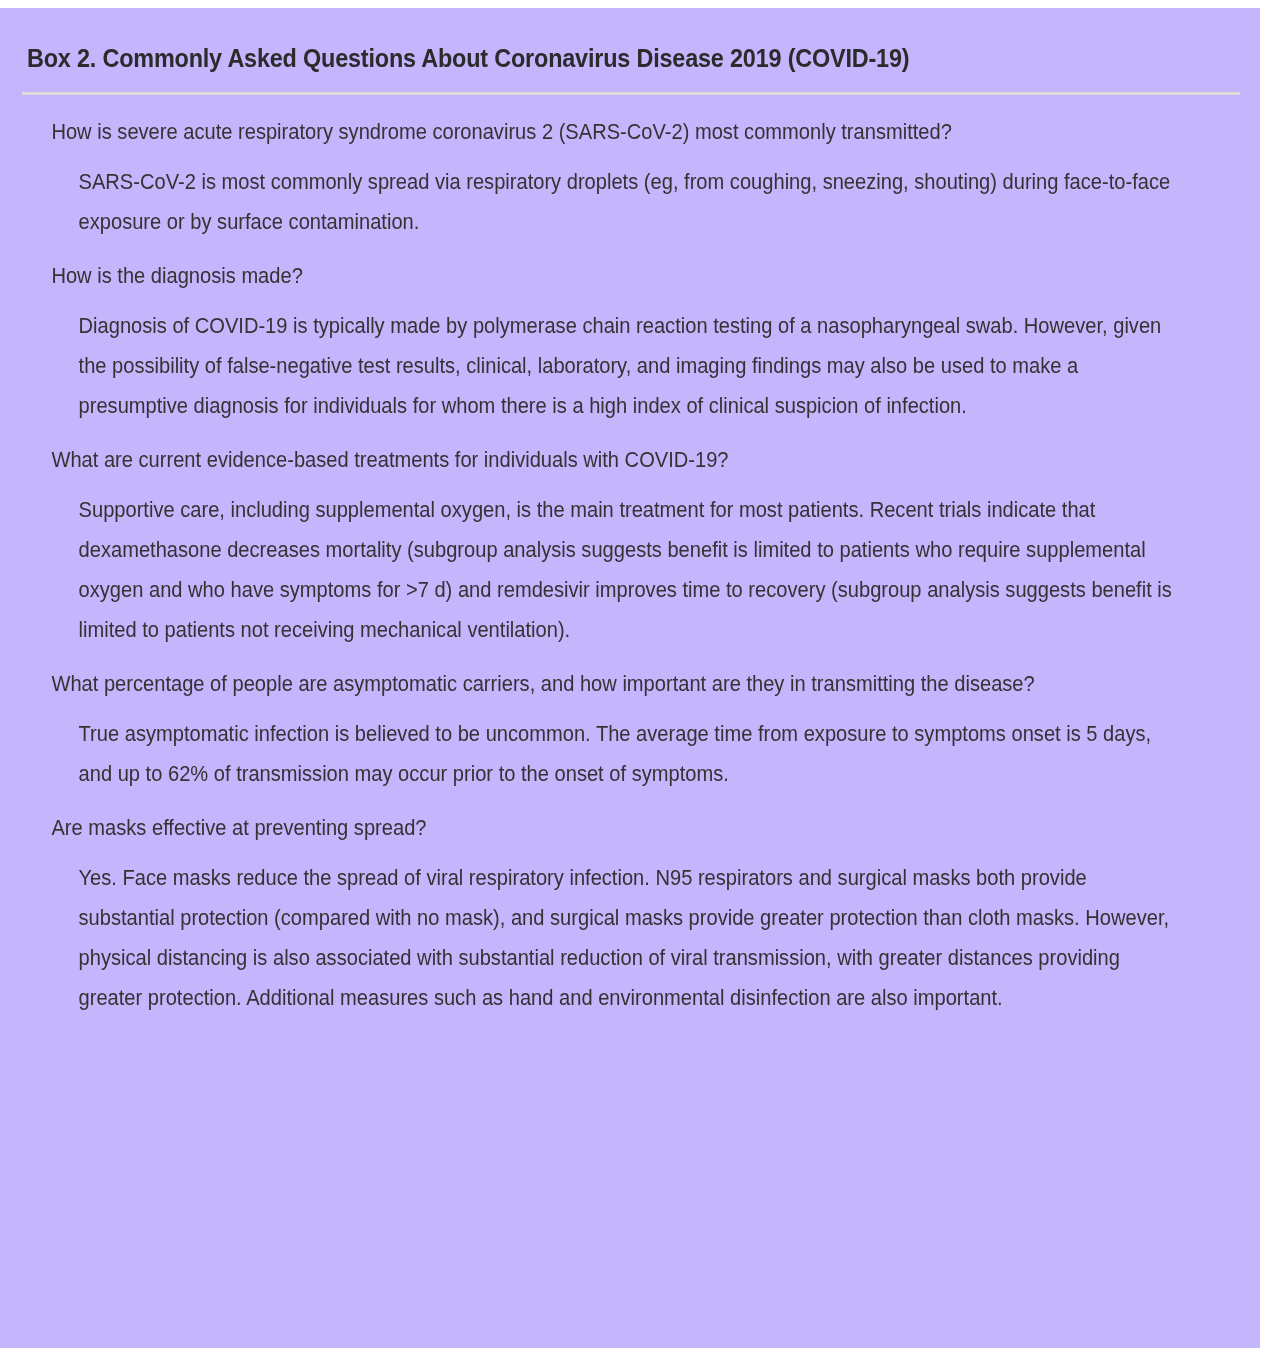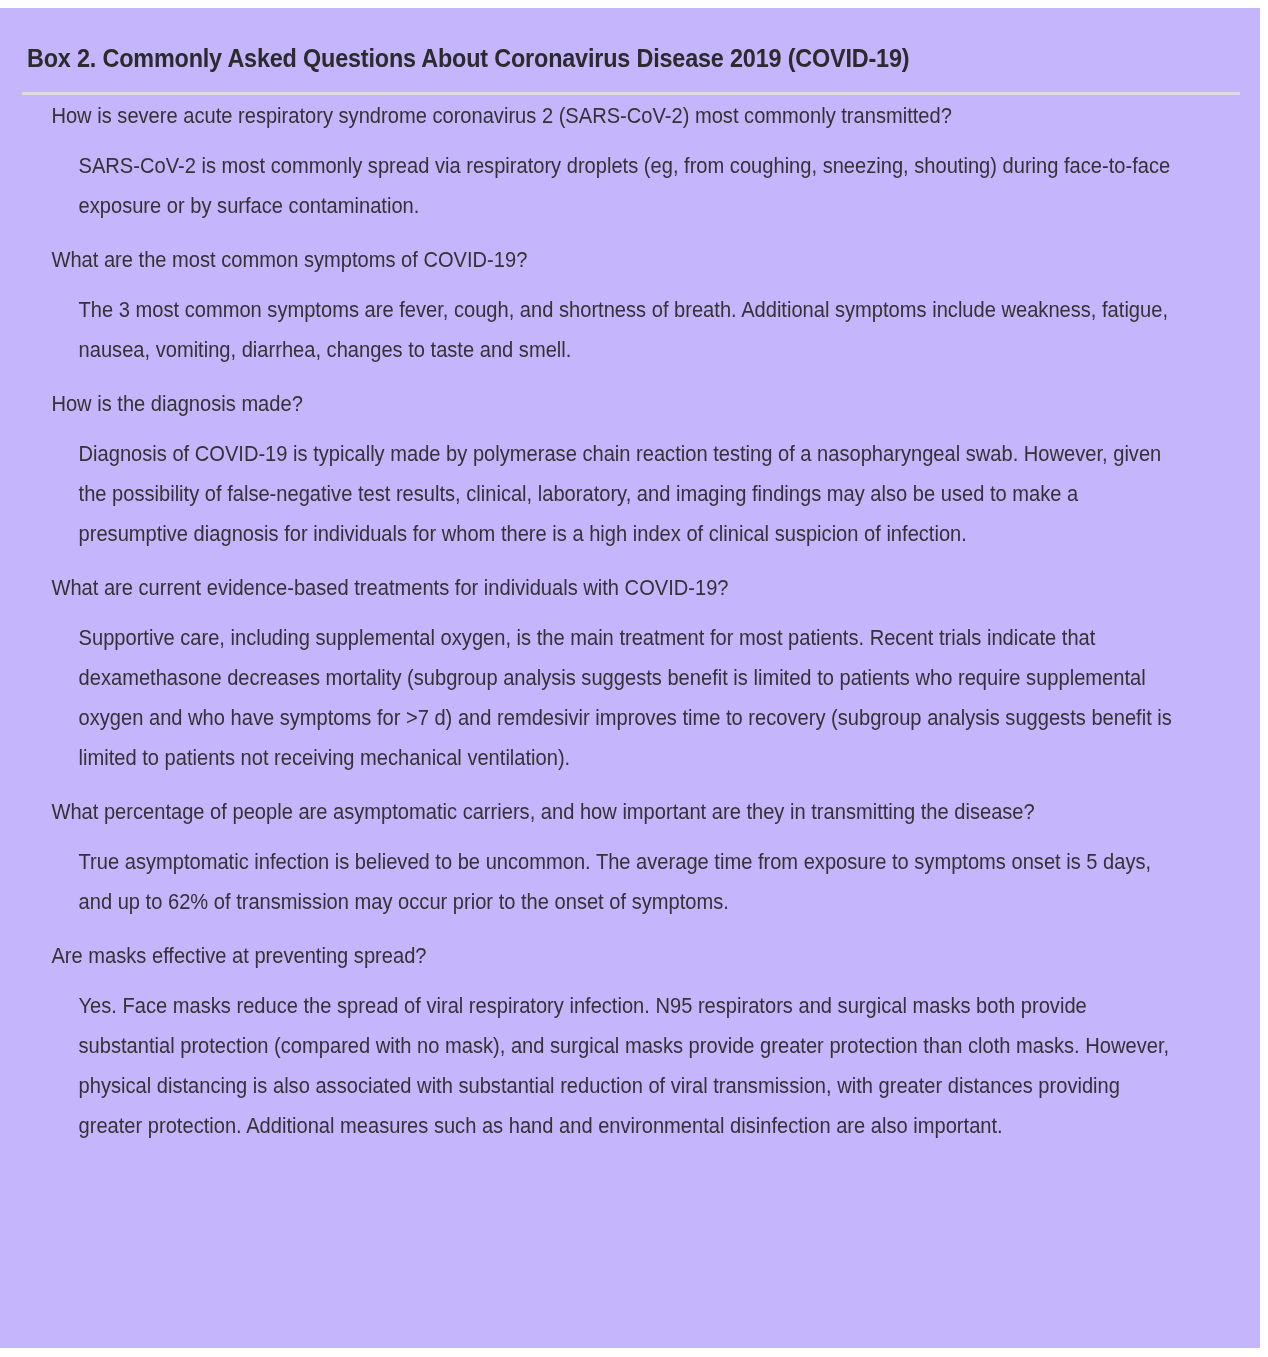--- a/index.html
+++ b/index.html
@@ -47,21 +47,21 @@
     left: 22px;
     top: 84px;
     width: 1218px;
     height: 3px;
     background: #dcdcdc;
   }
 
   .qa-list {
     position: absolute;
     left: 0;
-    top: 88px;
+    top: 104px;
     width: 1260px;
     padding: 0;
     margin: 0;
     list-style: none;
   }
 
   .qa-item {
     margin: 0 0 8px 0;
     padding: 0;
   }
@@ -99,24 +99,20 @@
 
   <div class="title-rule"></div>
 
   <ul class="qa-list">
 
     <li class="qa-item">
       <p class="question">How is severe acute respiratory syndrome coronavirus 2 (SARS-CoV-2) most commonly transmitted?</p>
       <p class="answer">SARS-CoV-2 is most commonly spread via respiratory droplets (eg, from coughing, sneezing, shouting) during face-to-face exposure or by surface contamination.</p>
     </li>
 
-    <li class="qa-item">
-      <p class="question">What are the most common symptoms of COVID-19?</p>
-      <p class="answer">The 3 most common symptoms are fever, cough, and shortness of breath. Additional symptoms include weakness, fatigue, nausea, vomiting, diarrhea, changes to taste and smell.</p>
-    </li>
 
     <li class="qa-item">
       <p class="question">How is the diagnosis made?</p>
       <p class="answer">Diagnosis of COVID-19 is typically made by polymerase chain reaction testing of a nasopharyngeal swab. However, given the possibility of false-negative test results, clinical, laboratory, and imaging findings may also be used to make a presumptive diagnosis for individuals for whom there is a high index of clinical suspicion of infection.</p>
     </li>
 
     <li class="qa-item">
       <p class="question">What are current evidence-based treatments for individuals with COVID-19?</p>
       <p class="answer">Supportive care, including supplemental oxygen, is the main treatment for most patients. Recent trials indicate that dexamethasone decreases mortality (subgroup analysis suggests benefit is limited to patients who require supplemental oxygen and who have symptoms for &gt;7 d) and remdesivir improves time to recovery (subgroup analysis suggests benefit is limited to patients not receiving mechanical ventilation).</p>
     </li>

